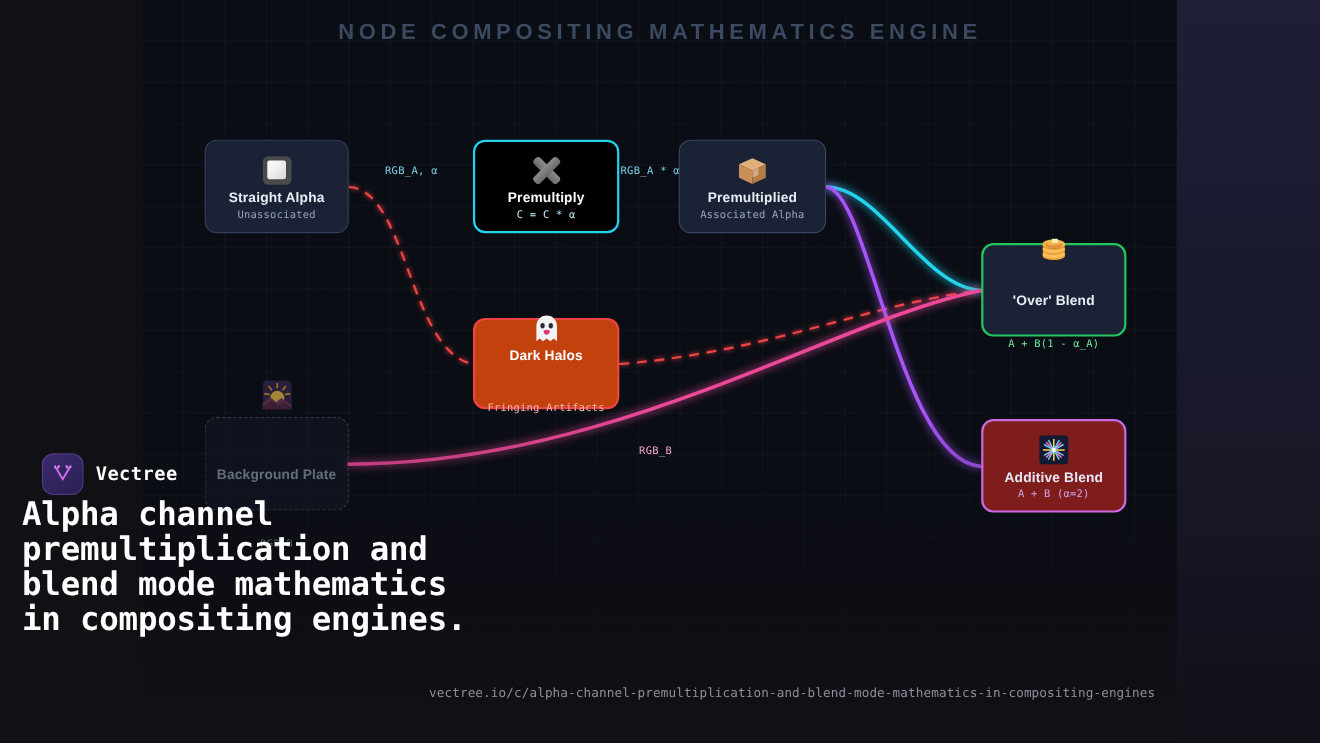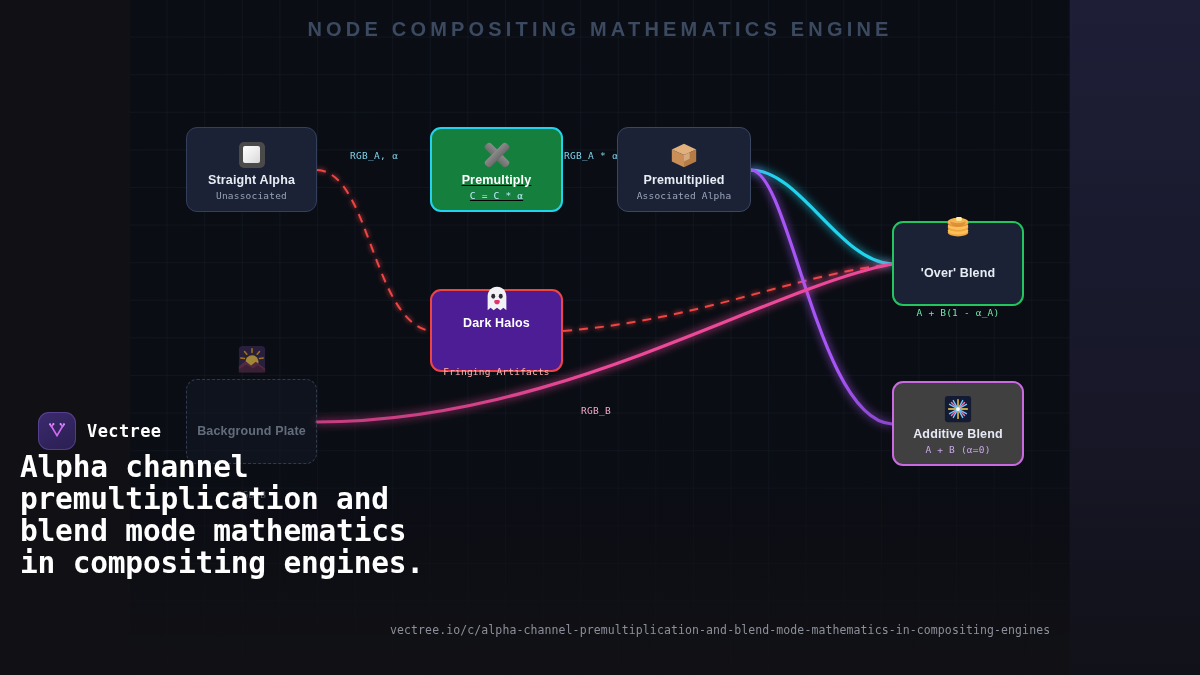--- a/index.html
+++ b/index.html
@@ -70,34 +70,34 @@
 
   
   .n-straight{
     left:186px;top:127px;width:131px;height:85px;
     background:#1b2236;border:1px solid #33405c;
   }
   .n-straight .sub{color:#97a3b8;}
 
   .n-premul{
     left:430px;top:127px;width:133px;height:85px;
-    background:#15803d;border:2px solid #22d3ee;text-decoration:underline;
+    background:#000000;border:2px solid #22d3ee;
   }
   .n-premul .ttl{color:#ffffff;}
   .n-premul .sub{color:#bfefff;}
 
   .n-premulled{
     left:617px;top:127px;width:134px;height:85px;
     background:#1b2236;border:1px solid #3a4763;
   }
   .n-premulled .sub{color:#9aa6bb;}
 
   .n-halos{
     left:430px;top:289px;width:133px;height:83px;
-    background:#4c1d95;border:2px solid #ef4444;
+    background:#c2410c;border:2px solid #ef4444;
   }
   .n-halos .ttl{color:#ffffff;}
   .n-halos .sub{color:#ffb3b3;margin-top:36px;}
 
   .n-bg{
     left:186px;top:379px;width:131px;height:85px;
     background:rgba(24,31,48,0.55);border:1.5px dashed #4a5670;
     opacity:.62;
     gap:48px;
   }
@@ -105,21 +105,21 @@
   .n-bg .sub{color:#7c879c;}
 
   .n-over{
     left:892px;top:221px;width:132px;height:85px;
     background:#1b2236;border:2px solid #22c55e;gap:24px;
   }
   .n-over .sub{color:#6ee7a4;}
 
   .n-additive{
     left:892px;top:381px;width:132px;height:85px;
-    background:#404040;border:2px solid #c96ae0;
+    background:#7f1d1d;border:2px solid #c96ae0;
   }
   .n-additive .ttl{color:#e6e9f5;}
   .n-additive .sub{color:#c9a6e8;}
 
   
   .sq-icon{
     width:26px;height:26px;border-radius:5px;background:#4a4a4a;
     display:flex;align-items:center;justify-content:center;
   }
   .sq-icon i{display:block;width:17px;height:17px;border-radius:2px;
@@ -324,21 +324,21 @@
             <line x1="16" y1="16" x2="11" y2="25"></line>
               <line x1="16" y1="16" x2="7" y2="21"></line>
             <line x1="16" y1="16" x2="7" y2="11"></line>
               <line x1="16" y1="16" x2="11" y2="7"></line>
           </g>
         </g>
         <circle cx="16" cy="16" r="2" fill="#ffffff"></circle>
       </svg>
     </div>
     <div class="ttl">Additive Blend</div>
-    <div class="sub">A + B (α=0)</div>
+    <div class="sub">A + B (α=2)</div>
   </div>
 
   <div class="brand">
     <div class="brand-mark">
       <svg width="22" height="22" viewBox="0 0 24 24">
         <g stroke="#d16bf0" stroke-width="1.9" stroke-linecap="round" fill="none">
           <path d="M6 7 L12 17 L18 7"></path>
           <path d="M6 7 L4.4 4.8"></path>
             <path d="M6 7 L8 4.6"></path>
           <path d="M18 7 L16 4.6"></path>

